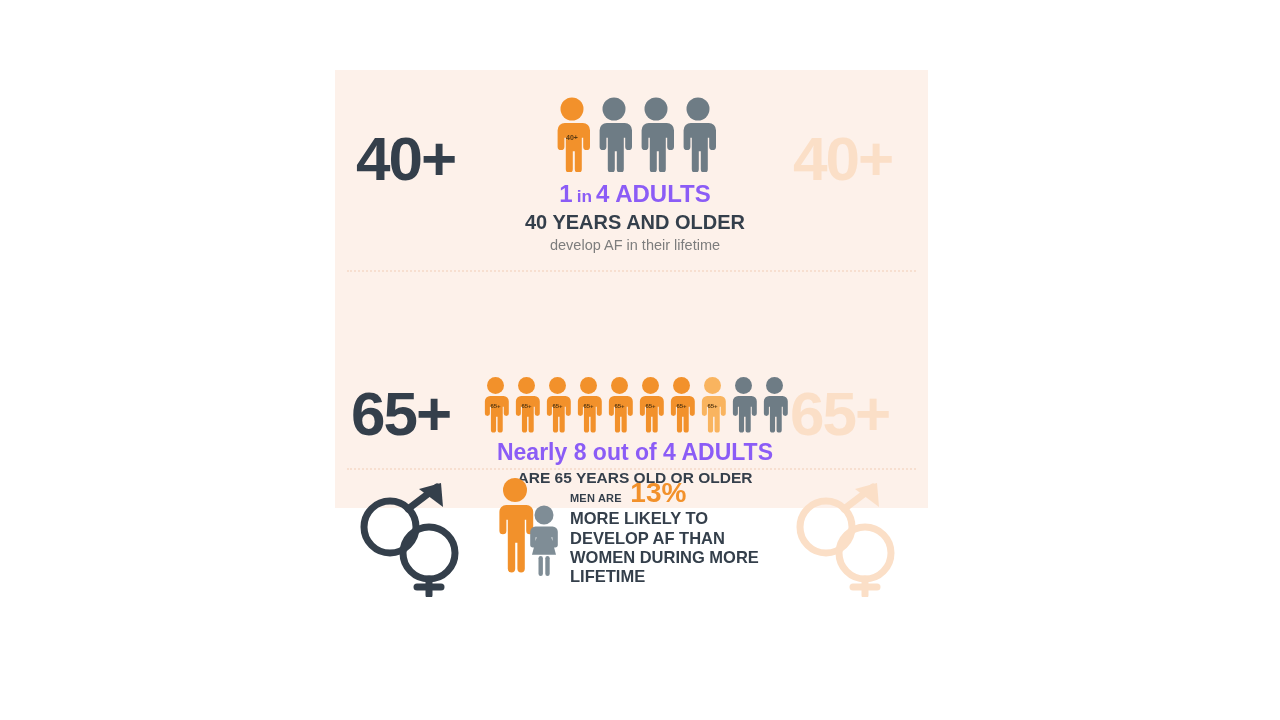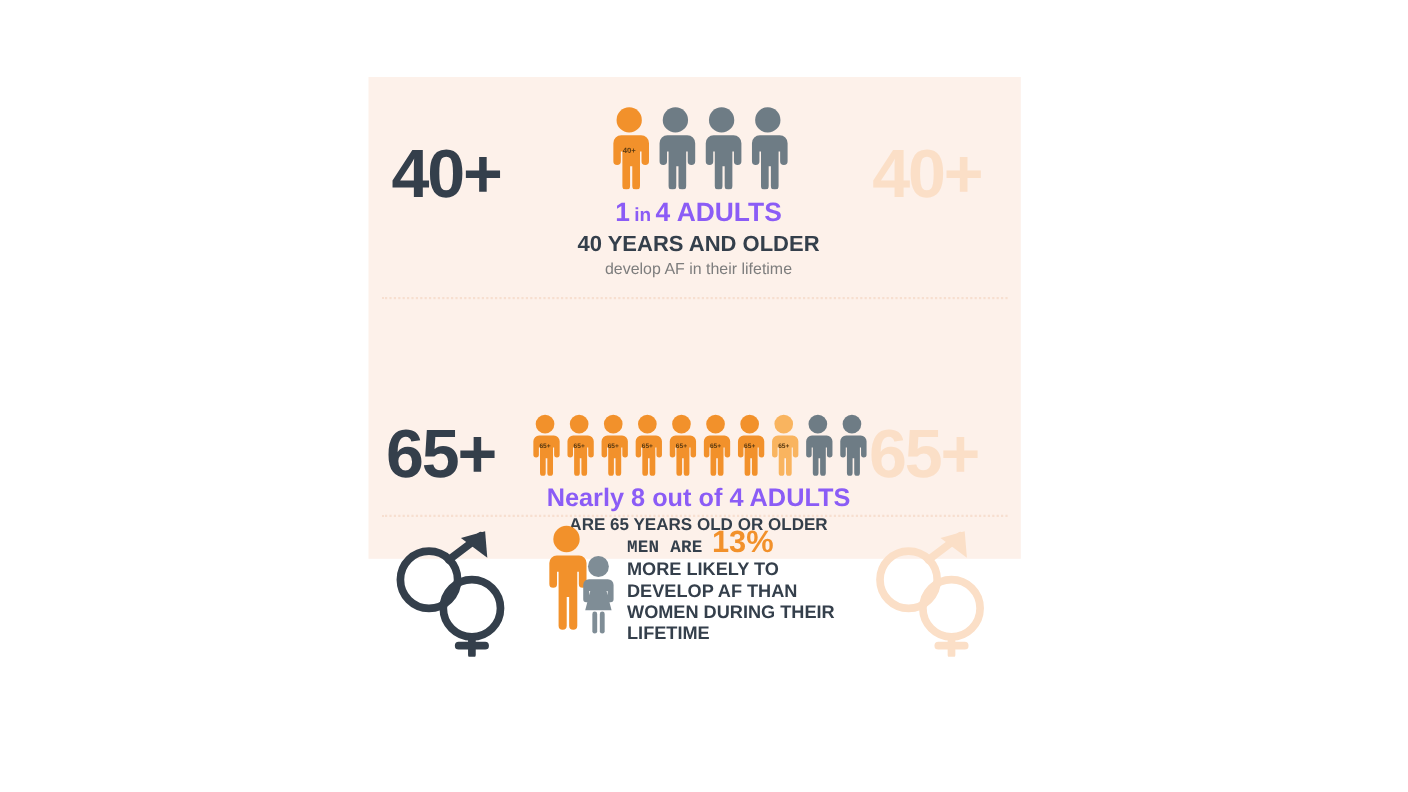--- a/index.html
+++ b/index.html
@@ -111,23 +111,22 @@
   }
 
   .s3-text {
     text-align: left;
     font-weight: bold;
     color: #343f4b;
     line-height: 1.16;
     font-size: 16.5px;
   }
   .s3-text .lead {
-    font-size: 16px;
+    font-size: 11px;
     letter-spacing: 0.2px;
-    font-family: Liberation Mono, monospace;
   }
   .s3-text .pct {
     color: #f2912b;
     font-size: 28px;
   }
 
   .gender-symbol { display: block; }
 </style>
 </head>
 <body>
@@ -320,20 +319,20 @@
         <rect x="48.3" y="79" width="4.4" height="20" rx="2.2" fill="#7f8d96"></rect>
       </svg>
 
       <div class="s3-text">
         <div>
           <span class="lead">MEN ARE</span>
           <span class="pct" style="margin-left:4px;">13%</span>
         </div>
         <div>MORE LIKELY TO</div>
         <div>DEVELOP AF THAN</div>
-        <div>WOMEN DURING THEIR</div>
+        <div>WOMEN DURING MORE</div>
         <div>LIFETIME</div>
       </div>
 
     </div>
   </div>
 
 </div>
 
 </body></html>

